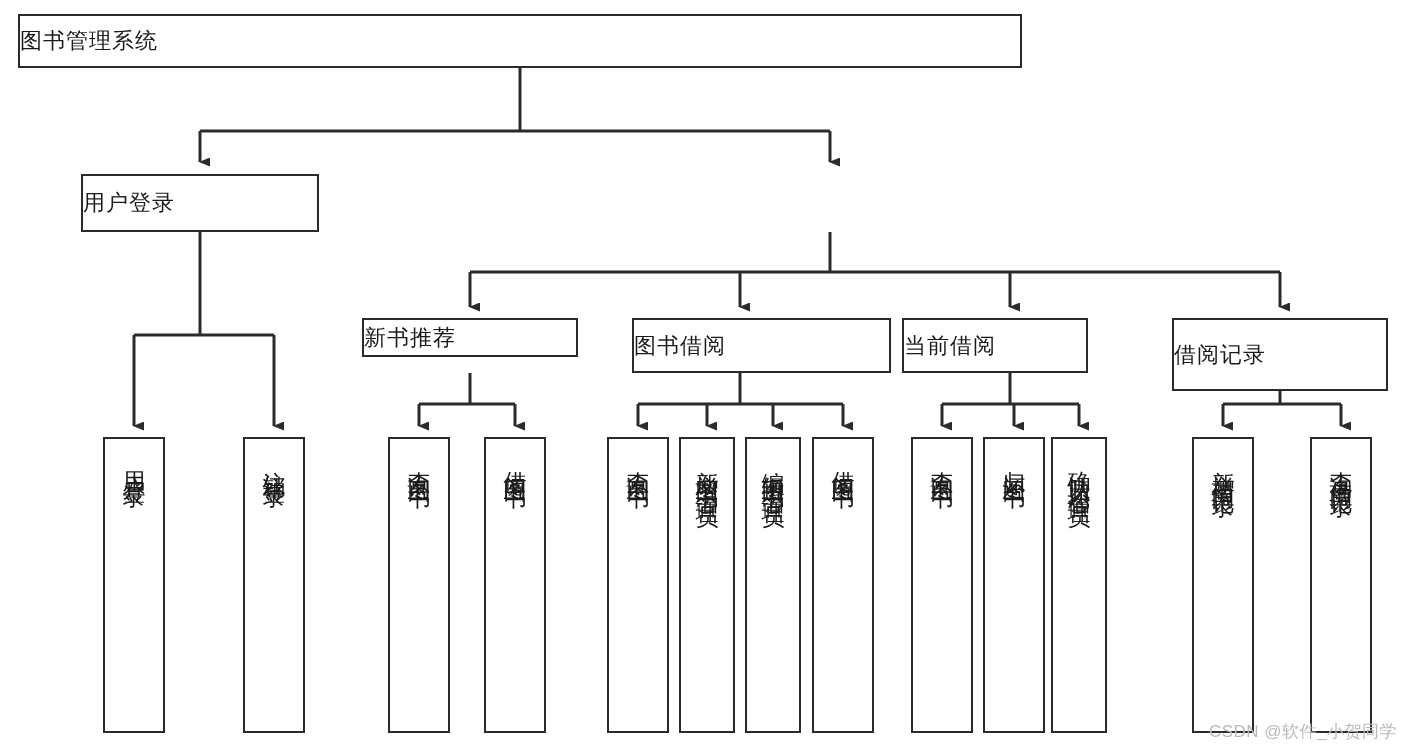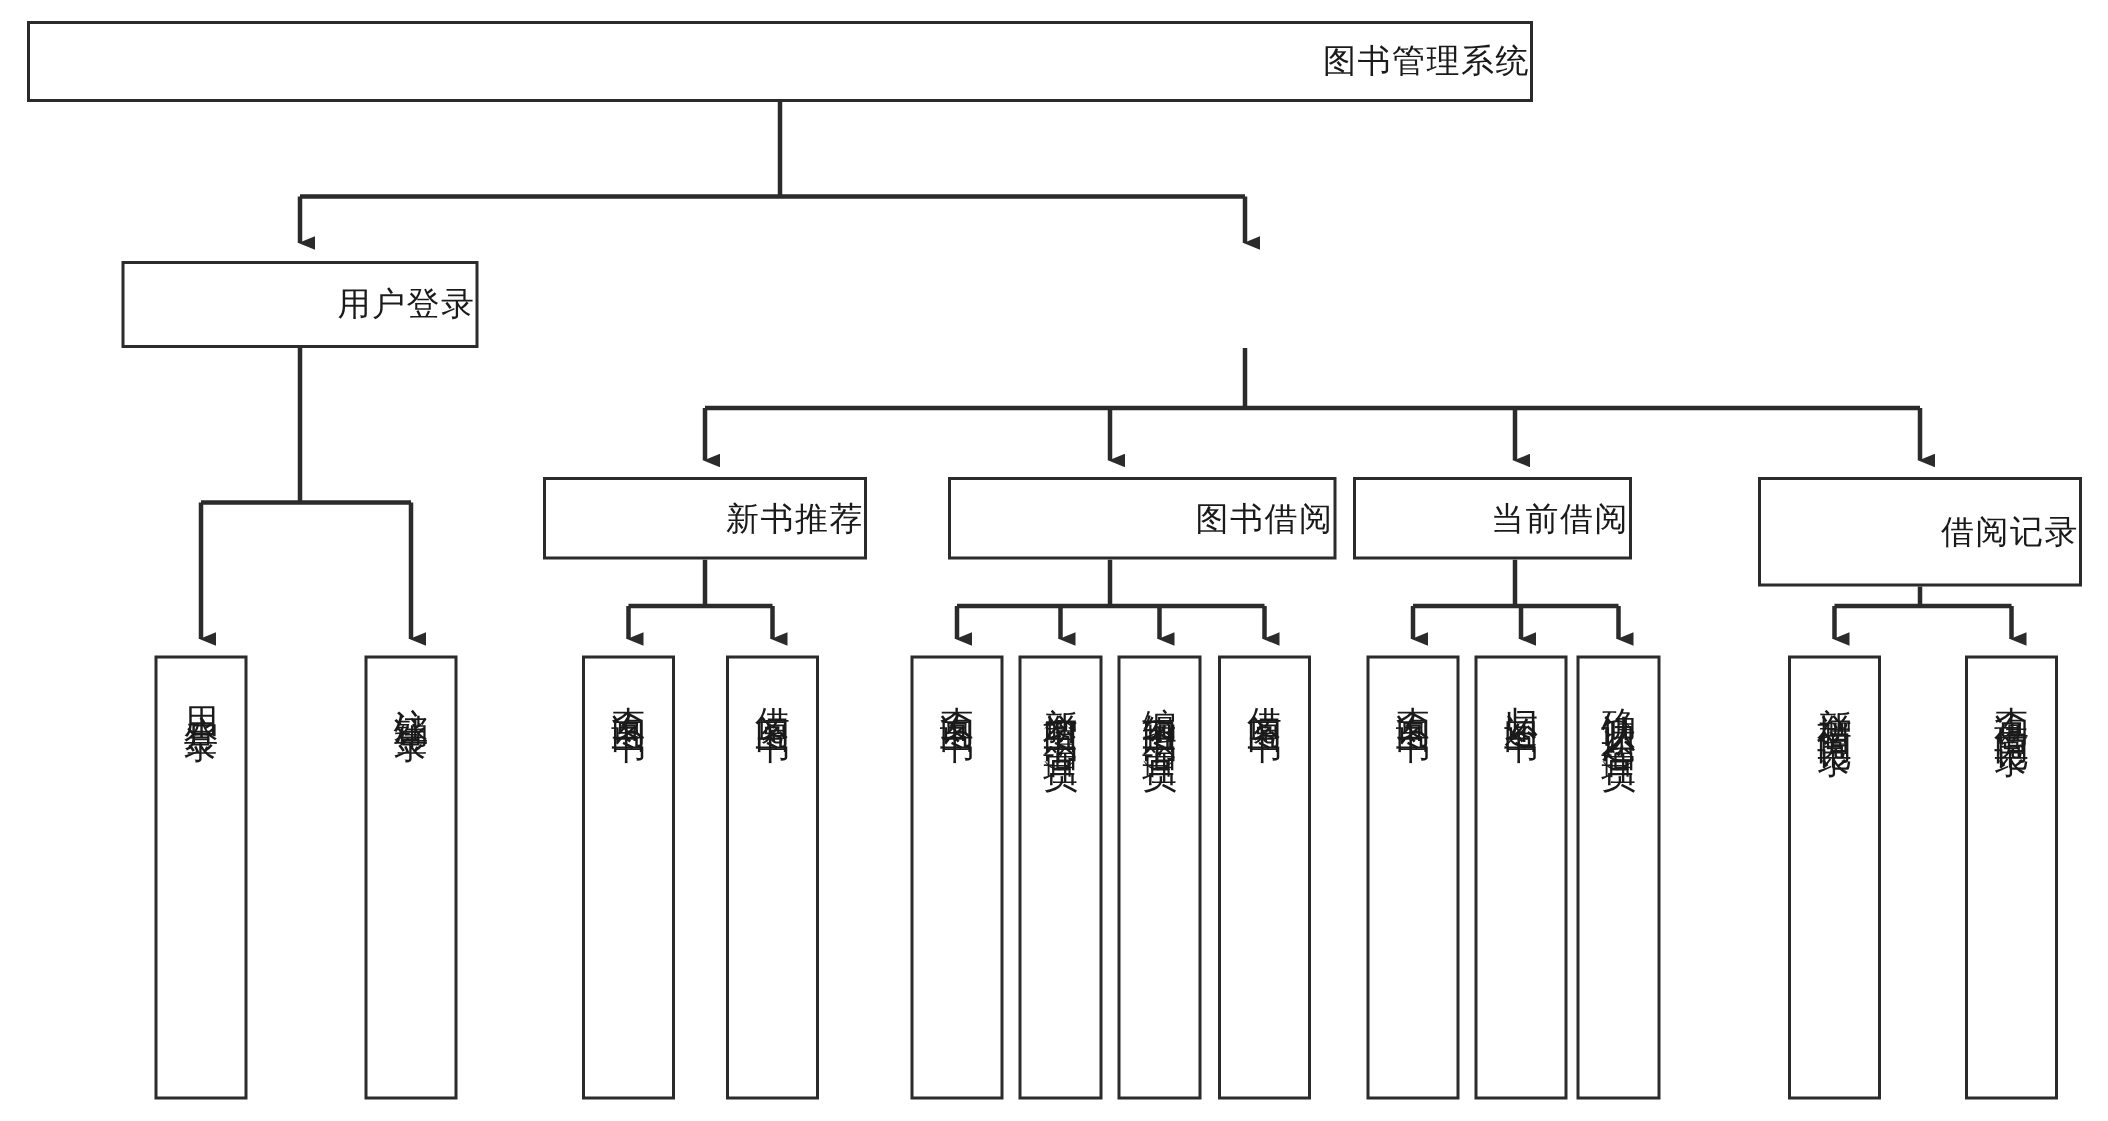--- a/index.html
+++ b/index.html
@@ -28,21 +28,21 @@
     height: 747px;
     display: block;
   }
   .node-box {
     position: absolute;
     box-sizing: border-box;
     background: #ffffff;
     border: 2.5px solid #2b2b2b;
     display: flex;
     align-items: center;
-    justify-content: flex-end;
+    justify-content: flex-start;
     overflow: hidden;
   }
   .node-label {
     color: #1a1a1a;
     font-size: 22px;
     line-height: 1.15;
     letter-spacing: 1px;
     white-space: nowrap;
     text-align: center;
   }
@@ -141,21 +141,21 @@
   </svg>
 
   <div class="node-box" style="left:18px; top:14px; width:1004px; height:54px;">
     <span class="node-label">图书管理系统</span>
   </div>
 
   <div class="node-box" style="left:81px; top:174px; width:238px; height:58px;">
     <span class="node-label">用户登录</span>
   </div>
 
-  <div class="node-box" style="left:362px; top:318px; width:216px; height:55px;">
+  <div class="node-box" style="left:362px; top:318px; width:216px; height:39px;">
     <span class="node-label">新书推荐</span>
   </div>
   <div class="node-box" style="left:632px; top:318px; width:259px; height:55px;">
     <span class="node-label">图书借阅</span>
   </div>
   <div class="node-box" style="left:902px; top:318px; width:186px; height:55px;">
     <span class="node-label">当前借阅</span>
   </div>
   <div class="node-box" style="left:1172px; top:318px; width:216px; height:73px;">
     <span class="node-label">借阅记录</span>
@@ -198,14 +198,15 @@
     <span class="node-label">确认归还（管理员）</span>
   </div>
 
   <div class="node-box vertical" style="left:1192px; top:437px; width:62px; height:296px;">
     <span class="node-label">新增借阅记录</span>
   </div>
   <div class="node-box vertical" style="left:1310px; top:437px; width:62px; height:296px;">
     <span class="node-label">查询借阅记录</span>
   </div>
 
+  <div class="watermark">CSDN @软件_小贺同学</div>
 
 </div>
 
 </body></html>

